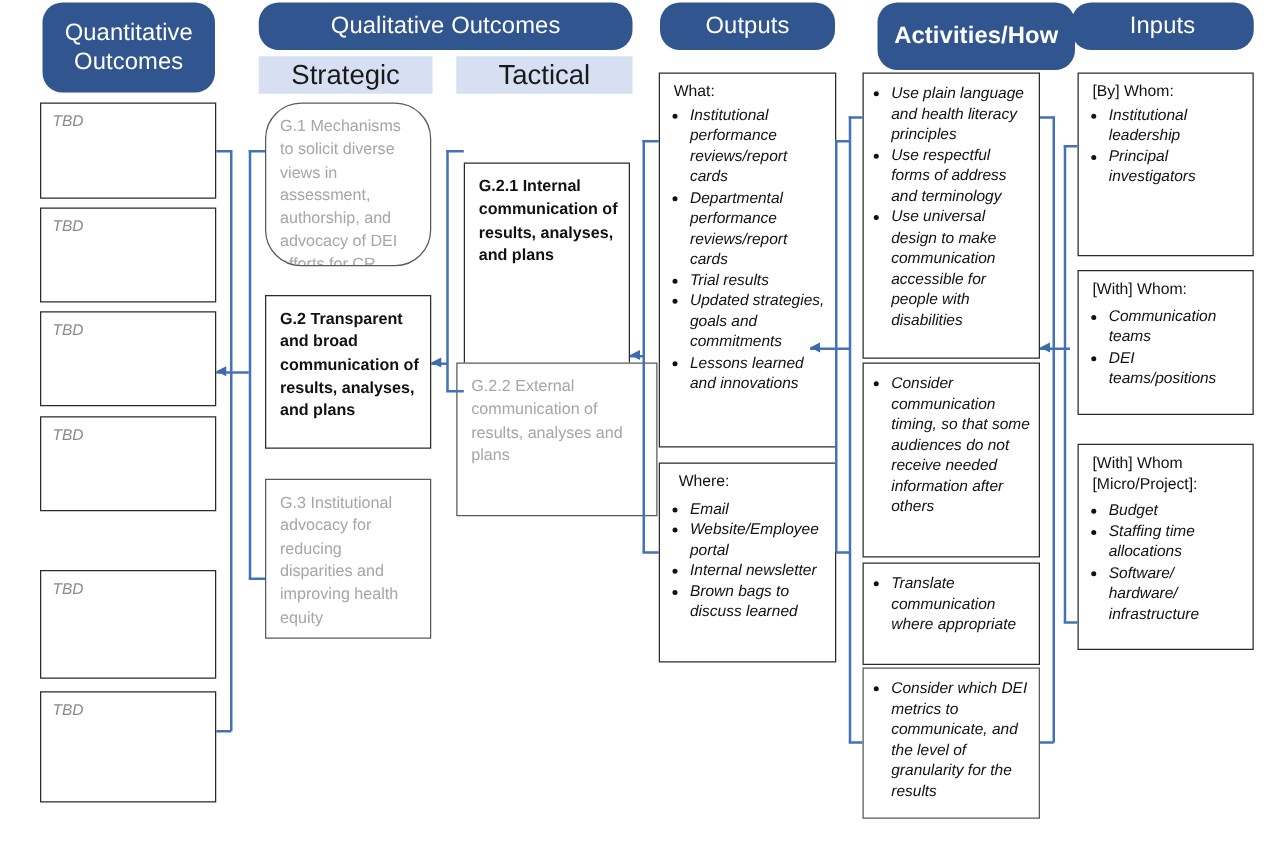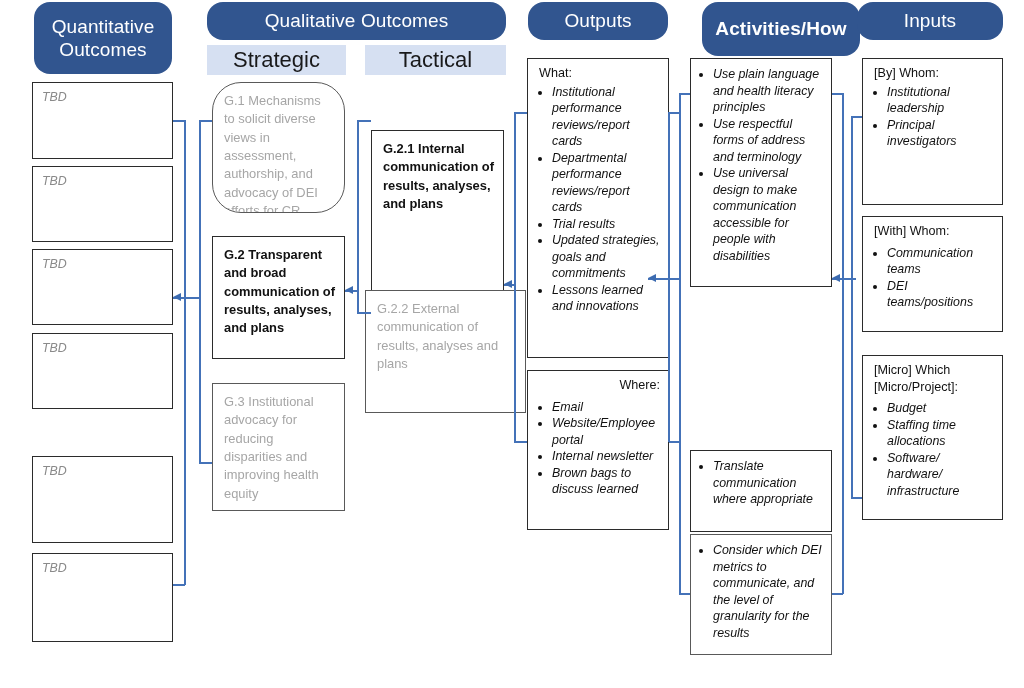--- a/index.html
+++ b/index.html
@@ -150,37 +150,42 @@
     <ul class="items">
       <li>Institutional performance reviews/report cards</li>
       <li>Departmental performance reviews/report cards</li>
       <li>Trial results</li>
       <li>Updated strategies, goals and commitments</li>
       <li> Lessons learned and innovations</li>
     </ul>
   </div>
 
   <div class="box" style="left:527px;top:370px;width:142px;height:160px;">
-    <span class="lbl" style="margin-left:6px;margin-bottom:5px;text-align:right;">Where:</span>
+    <span class="lbl" style="margin-left:6px;margin-bottom:5px;">Where:</span>
     <ul class="items">
       <li>Email</li>
       <li>Website/Employee portal</li>
       <li>Internal newsletter</li>
       <li>Brown bags to discuss learned</li>
     </ul>
   </div>
 
   <div class="box act" style="left:690px;top:58px;width:142px;height:229px;">
     <ul class="items">
       <li>Use plain language and health literacy principles</li>
       <li>Use respectful forms of address and terminology</li>
       <li>Use universal design to make communication accessible for people with disabilities</li>
     </ul>
   </div>
 
+  <div class="box act" style="left:690px;top:290px;width:142px;height:156px;">
+    <ul class="items">
+      <li>Consider communication timing, so that some audiences do not receive needed information after others</li>
+    </ul>
+  </div>
 
   <div class="box act" style="left:690px;top:450px;width:142px;height:82px;">
     <ul class="items">
       <li>Translate communication where appropriate</li>
     </ul>
   </div>
 
   <div class="box act grey" style="left:690px;top:534px;width:142px;height:121px;">
     <ul class="items">
       <li>Consider which DEI metrics to communicate, and the level of granularity for the results</li>
@@ -197,21 +202,21 @@
 
   <div class="box" style="left:862px;top:216px;width:141px;height:116px;">
     <span class="lbl" style="margin-bottom:5px;">[With] Whom:</span>
     <ul class="items">
       <li>Communication teams</li>
       <li>DEI teams/positions</li>
     </ul>
   </div>
 
   <div class="box" style="left:862px;top:355px;width:141px;height:165px;">
-    <span class="lbl" style="margin-bottom:5px;">[Micro] Which [Micro/Project]:</span>
+    <span class="lbl" style="margin-bottom:5px;">[With] Whom [Micro/Project]:</span>
     <ul class="items">
       <li>Budget</li>
       <li>Staffing time allocations</li>
       <li>Software/ hardware/ infrastructure</li>
     </ul>
   </div>
 
   <div class="conn">
     <i class="hline" style="left:173px;top:120px;width:12px;"></i>
     <i class="vline" style="left:184px;top:120px;height:465px;"></i>

